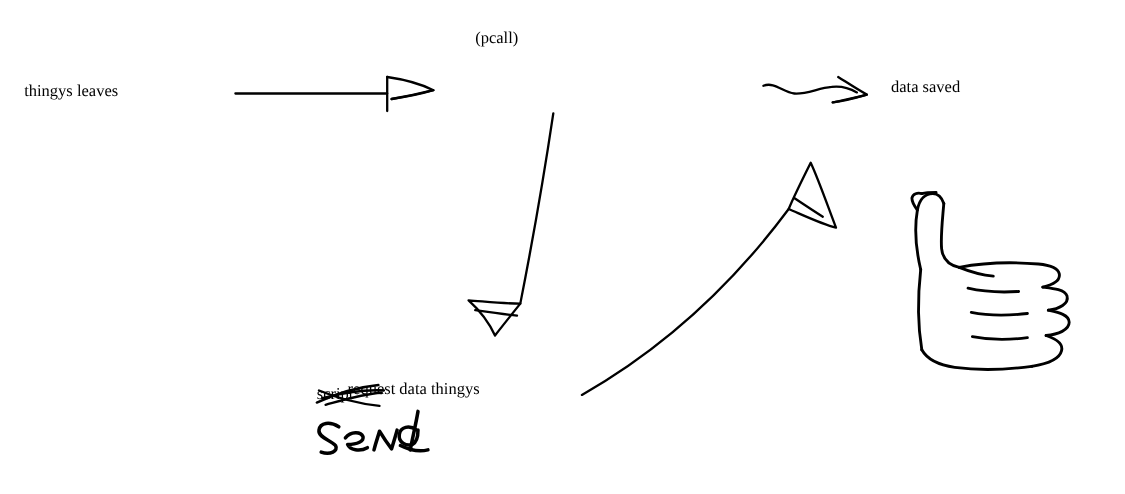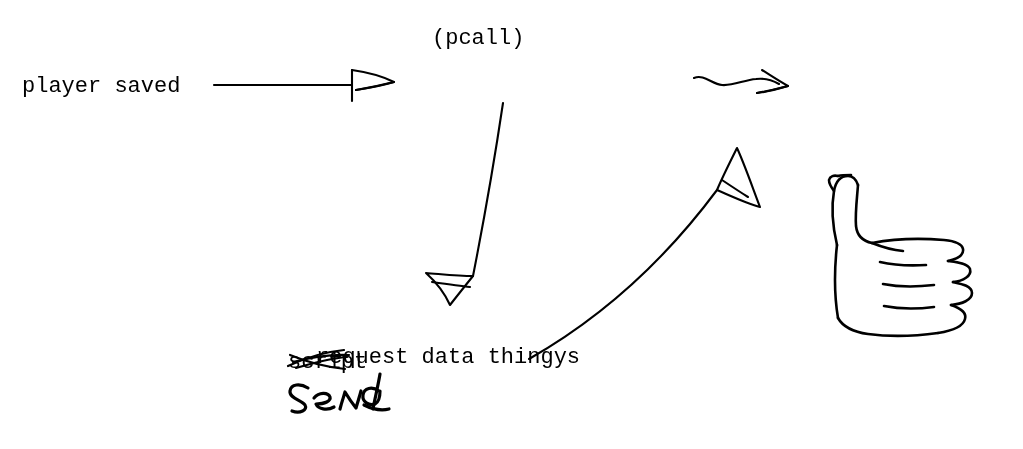--- a/index.html
+++ b/index.html
@@ -11,22 +11,22 @@
     position: relative;
     width: 1023px;
     height: 449px;
     background: #ffffff;
     overflow: hidden;
     font-family: "Liberation Sans", sans-serif;
   }
   .label {
     position: absolute;
     color: #000000;
-    font-size: 22px;
-    font-family: Liberation Mono, monospace;
+    font-size: 15px;
+    font-family: Liberation Serif, serif;
     white-space: nowrap;
     line-height: 1;
   }
   #lbl-player-leaves { left: 22px;  top: 76px; }
   #lbl-pcall        { left: 432px; top: 28px; }
   #lbl-save-script  { left: 429px; top: 73px; }
   #lbl-data-saved   { left: 810px; top: 73px; }
   #lbl-request      { left: 316px; top: 347px; text-align: center; }
   #lbl-strike-word  { left: 288px; top: 352px; color:#000; }
   .sketch {
@@ -98,18 +98,19 @@
       <path d="M938,333 C916,336 891,337 868,334 C854,332 843,327 838,318"></path>
       <path d="M838,318 C835,300 834,272 837,245"></path>
       <path d="M872,243 C882,247 892,250 903,251"></path>
       <path d="M880,262 C893,265 910,266 926,265"></path>
       <path d="M883,284 C898,287 917,287 934,285"></path>
       <path d="M884,306 C899,309 918,309 934,307"></path>
     </g>
 
   </svg>
 
-  <div class="label" id="lbl-player-leaves">player saved</div>
+  <div class="label" id="lbl-player-leaves">thingys leaves</div>
   <div class="label" id="lbl-pcall">(pcall)</div>
+  <div class="label" id="lbl-data-saved">data saved</div>
   <div class="label" id="lbl-strike-word">script</div>
   <div class="label" id="lbl-request">request data thingys</div>
 
 </div>
 
 </body></html>

